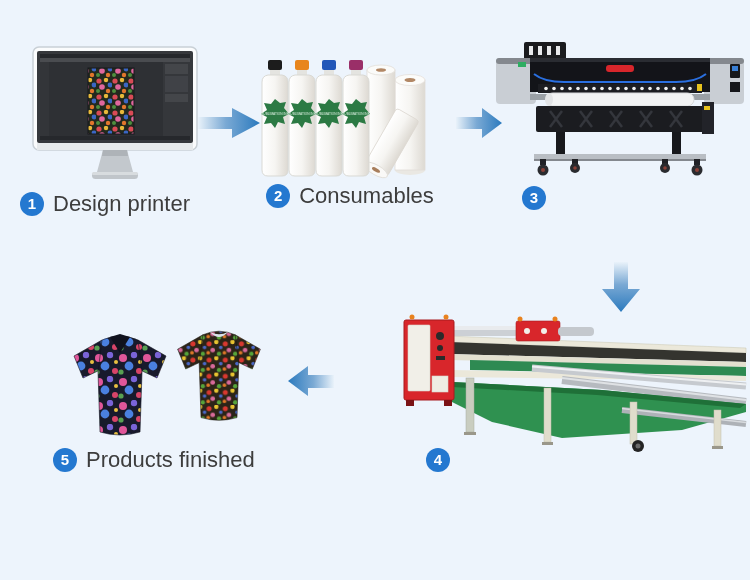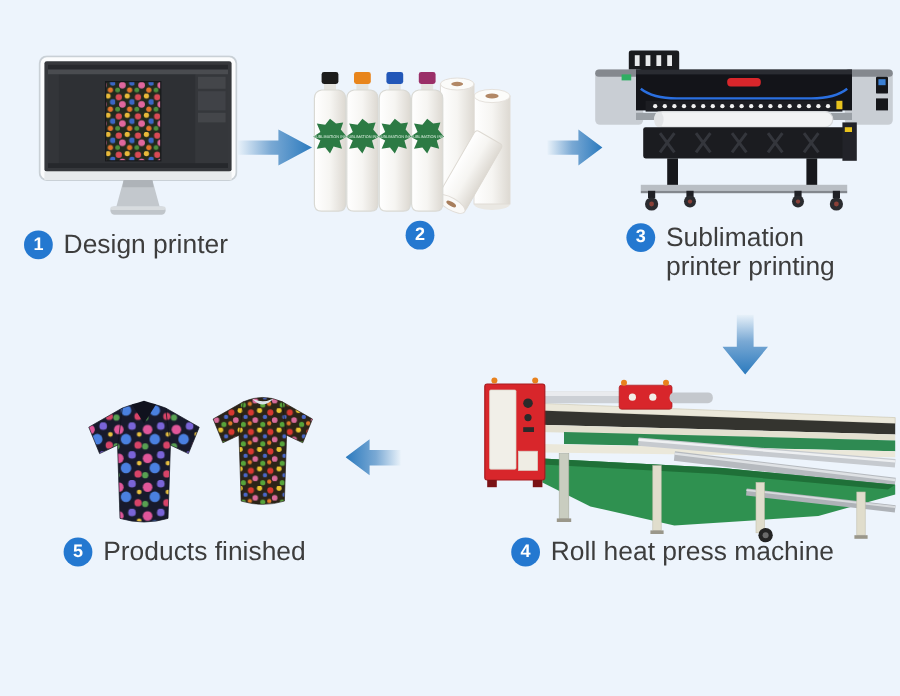--- a/index.html
+++ b/index.html
@@ -341,34 +341,30 @@
   </div>
 
   <div class="step-label" style="left:20px; top:192px;">
     <span class="badge">1</span>
     <span class="label-text">Design printer</span>
   </div>
 
   <div class="label2-wrap" style="left:224px; top:184px;">
     <div class="label2-row">
       <span class="badge">2</span>
+      <span class="label-text">Consumables</span>
     </div>
   </div>
 
   <div class="step-label" style="left:522px; top:186px;">
     <span class="badge">3</span>
-    <span class="label-col">
-      <span class="label-text">Sublimation</span>
-      <span class="label-text">printer printing</span>
-    </span>
   </div>
 
   <div class="step-label" style="left:426px; top:448px;">
     <span class="badge">4</span>
-    <span class="label-text">Roll heat press machine</span>
   </div>
 
   <div class="step-label" style="left:53px; top:448px;">
     <span class="badge">5</span>
     <span class="label-text">Products finished</span>
   </div>
 
 </div>
 
 </body></html>

